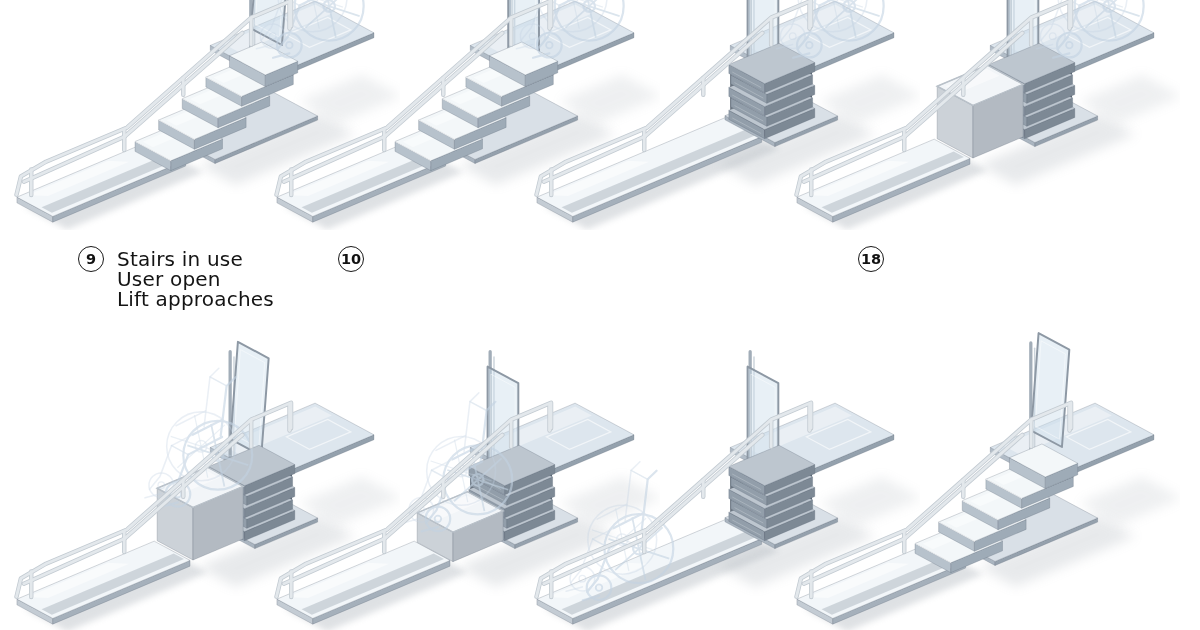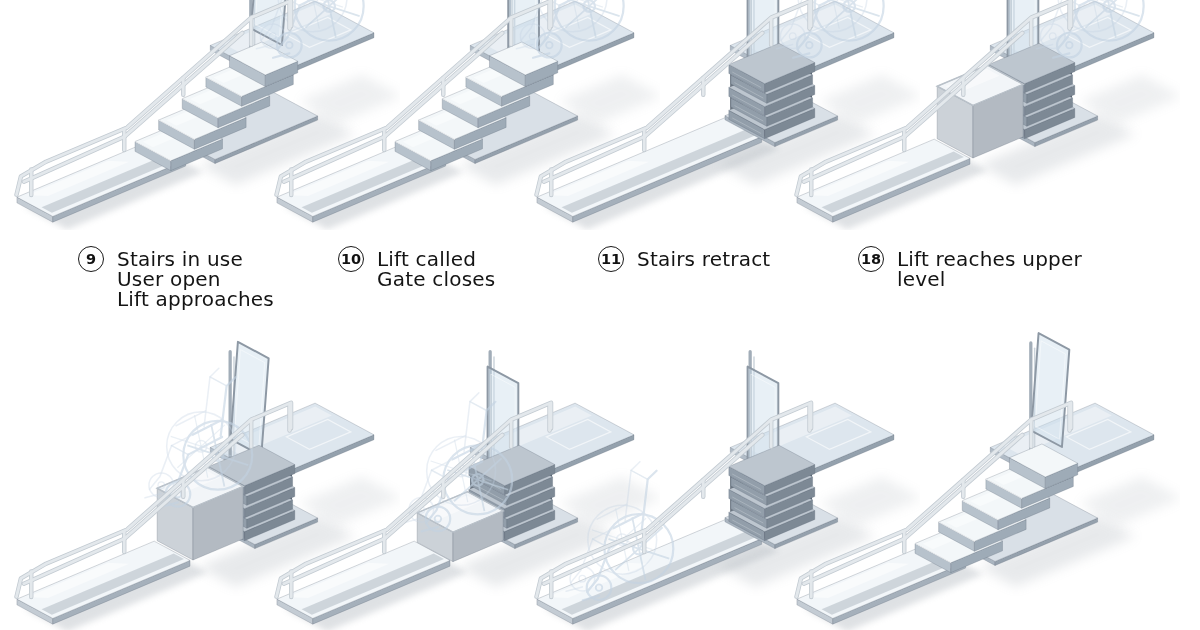--- a/index.html
+++ b/index.html
@@ -839,34 +839,19 @@
     <div class="lines">
       <div class="ln">Stairs in use</div>
       <div class="ln">User open</div>
       <div class="ln">Lift approaches</div>
     </div>
   </div>
   <div class="cap" style="left:338px">
     <div class="num">
         <span>10</span>
       </div>
-    <div class="lines">
-      <div class="ln">Lift called</div>
-      <div class="ln">Gate closes</div>
-    </div>
-  </div>
-  <div class="cap" style="left:598px">
-    <div class="num">
-        <span>11</span>
-      </div>
-    <div class="lines">
-      <div class="ln">Stairs retract</div>
-    </div>
   </div>
   <div class="cap" style="left:858px">
     <div class="num">
         <span>18</span>
       </div>
-    <div class="lines">
-      <div class="ln">Lift reaches upper level</div>
-    </div>
   </div>
 </div>
 
 </body></html>

